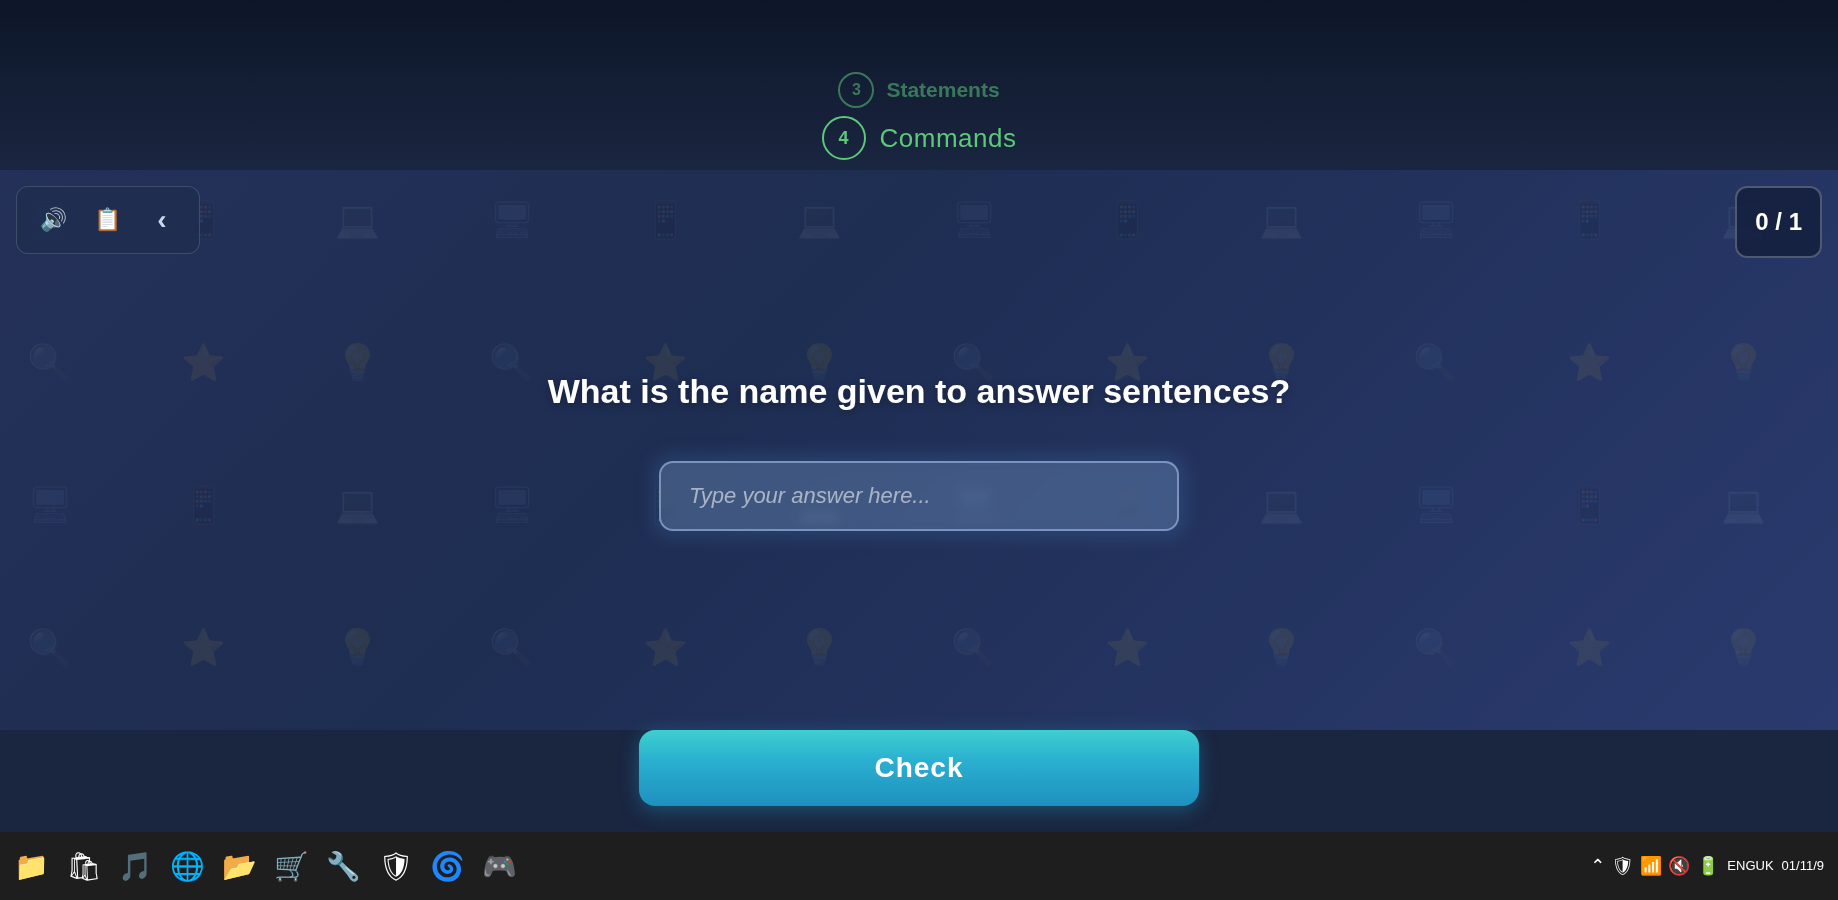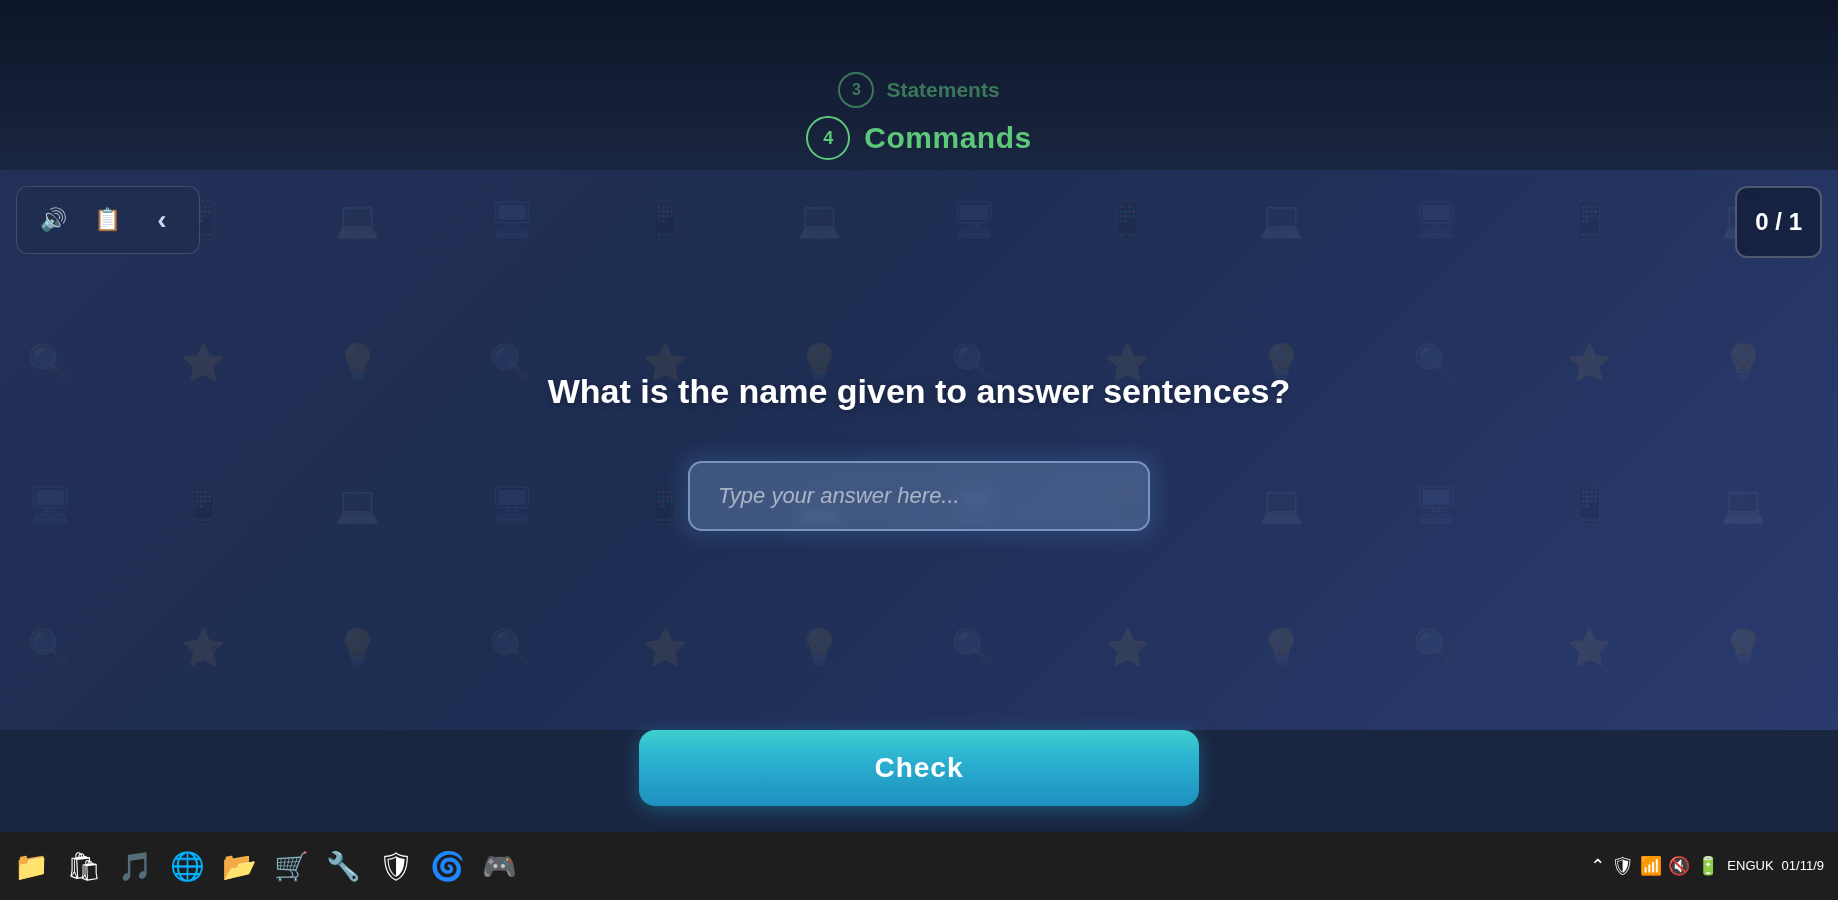--- a/index.html
+++ b/index.html
@@ -71,22 +71,22 @@
       align-items: center;
       justify-content: justify;
       justify-content: center;
       color: #5dc878;
       font-size: 18px;
       font-weight: bold;
     }
 
     .commands-label {
       color: #5dc878;
-      font-size: 30px;
-      font-weight: 700;
+      font-size: 26px;
+      font-weight: 400;
       letter-spacing: 0.5px;
     }
 
     
     .main-area {
       position: absolute;
       top: 170px;
       left: 0;
       width: 100%;
       height: 560px;
@@ -177,21 +177,21 @@
       margin-bottom: 48px;
       z-index: 5;
       text-shadow: 0 2px 8px rgba(0,0,0,0.3);
       padding: 0 80px;
       line-height: 1.3;
     }
 
     
     .answer-input-wrapper {
       z-index: 5;
-      width: 462px;
+      width: 520px;
       position: relative;
     }
 
     .answer-input-glow {
       position: absolute;
       top: -8px; left: -8px; right: -8px; bottom: -8px;
       border-radius: 20px;
       background: rgba(100, 180, 255, 0.12);
       filter: blur(8px);
     }

